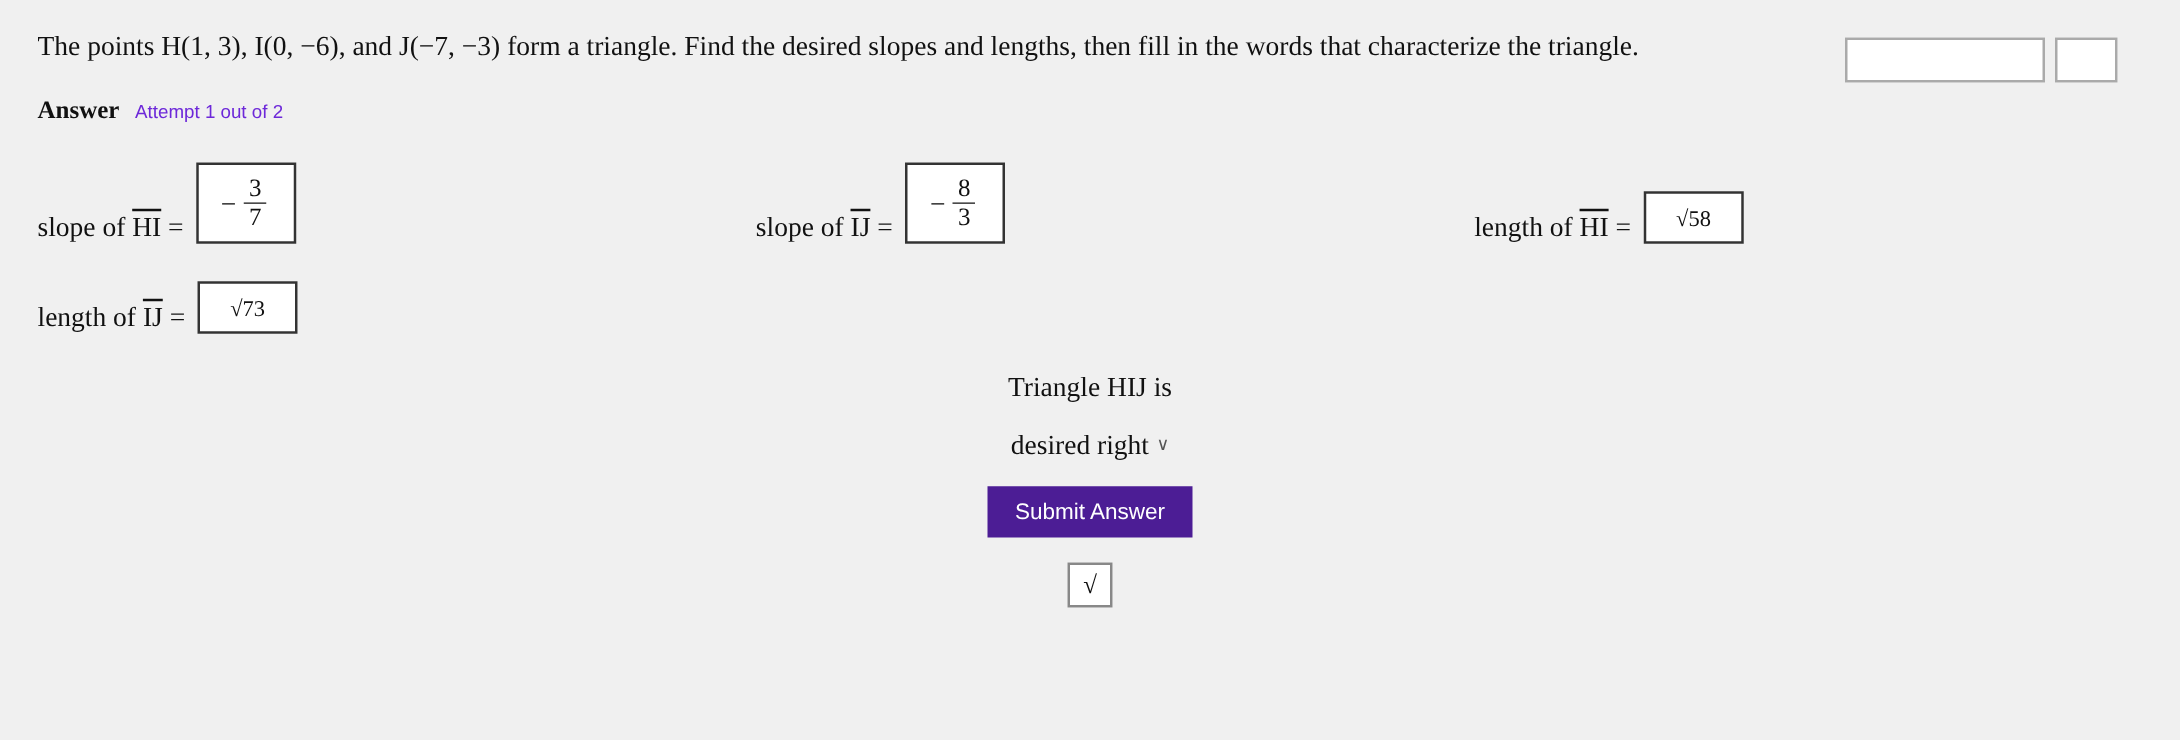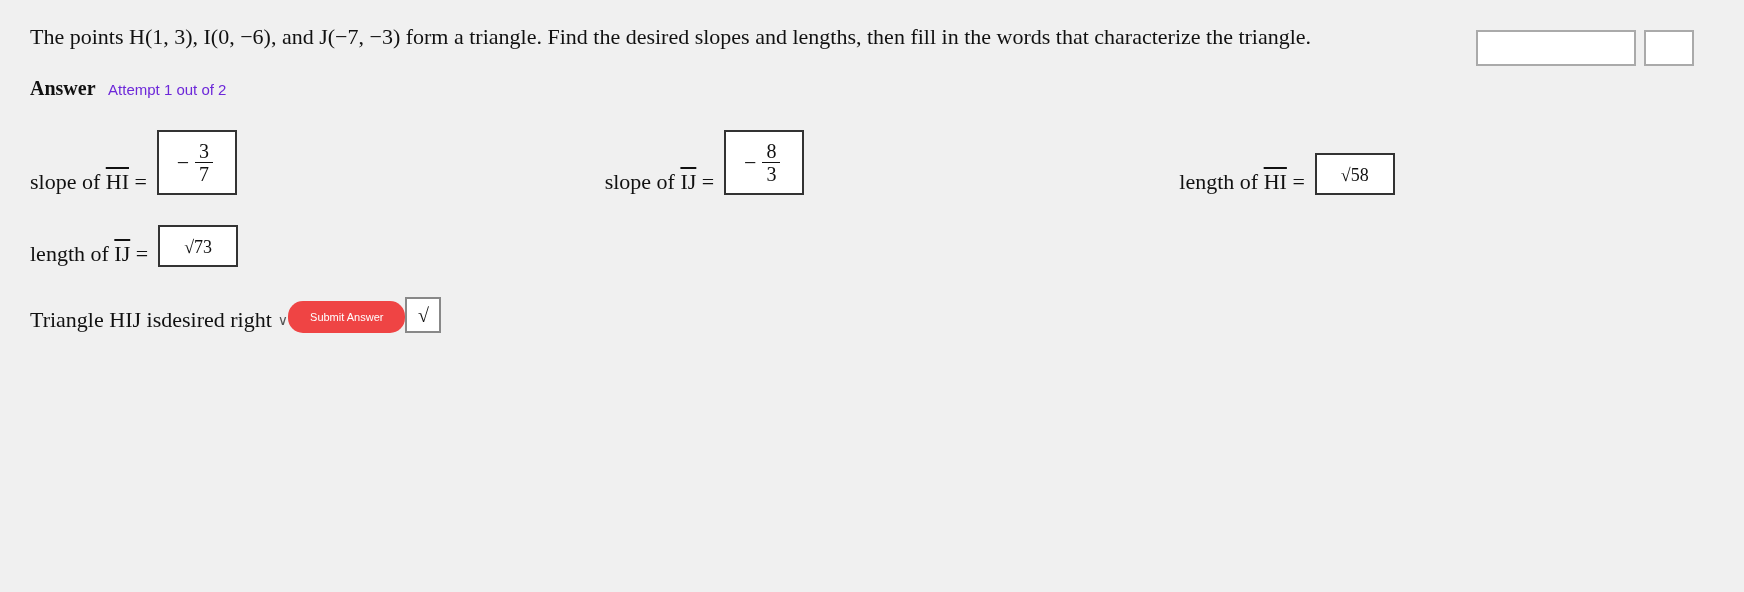--- a/index.html
+++ b/index.html
@@ -72,45 +72,47 @@
       padding: 0 4px;
     }
     .fraction .den {
       padding: 0 4px;
     }
     .sqrt-val {
       font-size: 18px;
     }
     .bottom-row {
       display: flex;
-      align-items: flex-end;
+      align-items: center;
+      gap: 20px;
       font-size: 22px;
       margin-top: 10px;
+      flex-direction: column;
     }
     .triangle-label {
       font-weight: normal;
     }
     .dropdown-container {
       display: flex;
       align-items: center;
       gap: 6px;
     }
     .chevron {
       font-size: 14px;
       color: #555;
     }
     .submit-btn {
-      background: #ef4444;
+      background: #4c1d95;
       color: white;
       border: none;
       padding: 10px 22px;
-      font-size: 11px;
+      font-size: 18px;
       font-family: Arial, sans-serif;
       cursor: pointer;
-      border-radius: 15px;
+      border-radius: 0;
     }
     .check-box {
       border: 2px solid #888;
       width: 36px;
       height: 36px;
       display: flex;
       align-items: center;
       justify-content: center;
       font-size: 20px;
       background: white;

